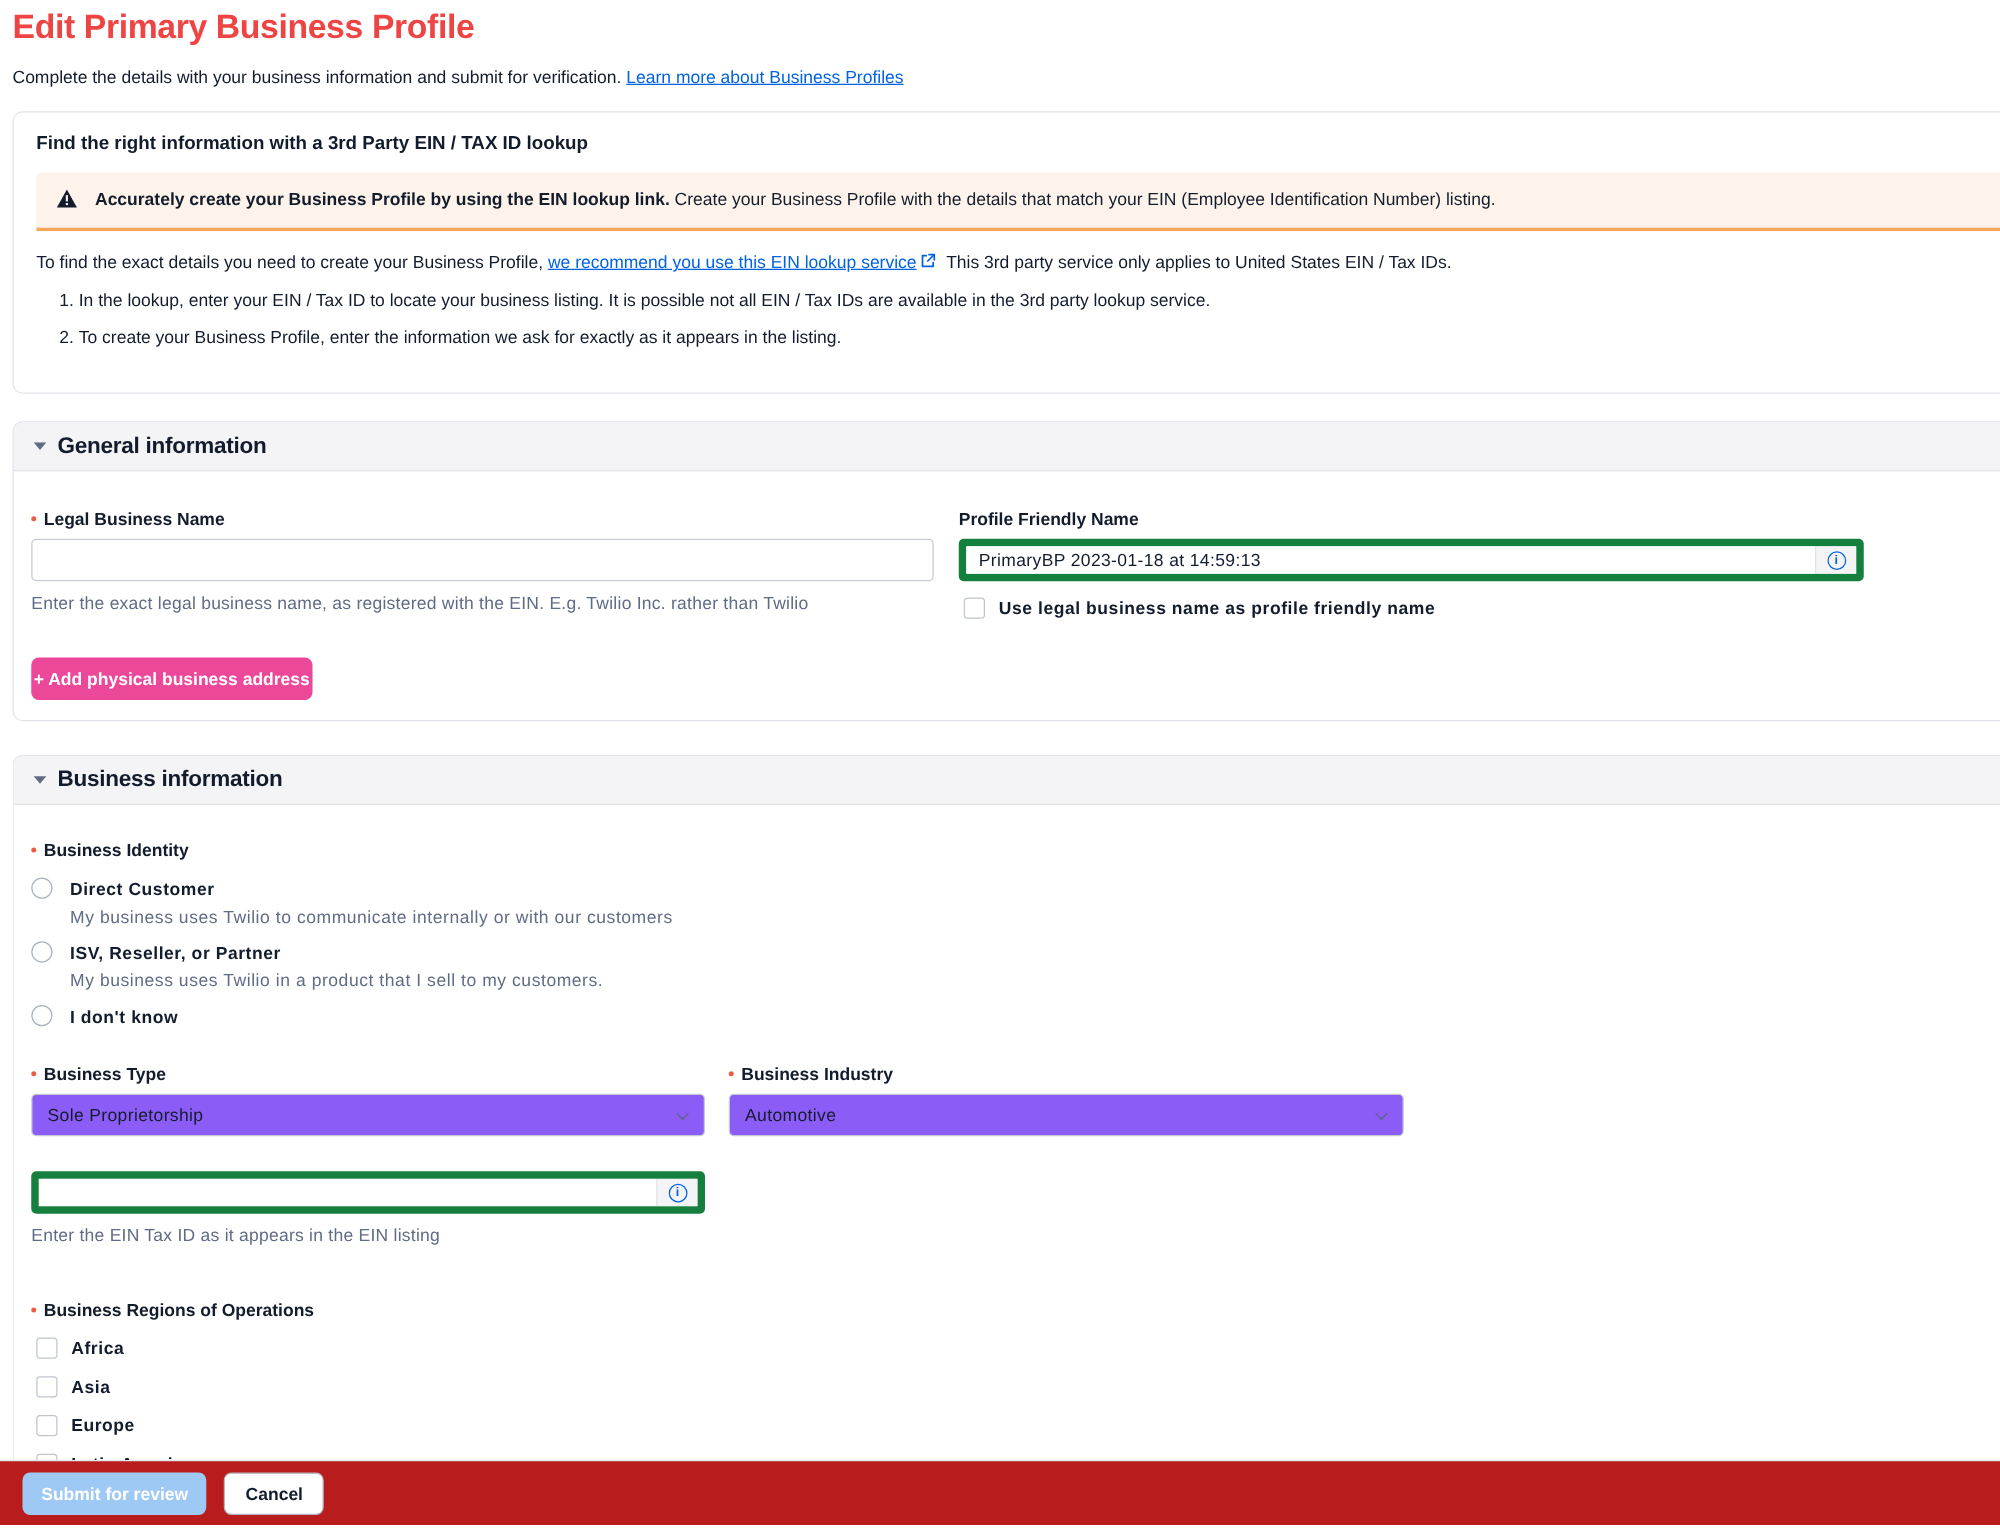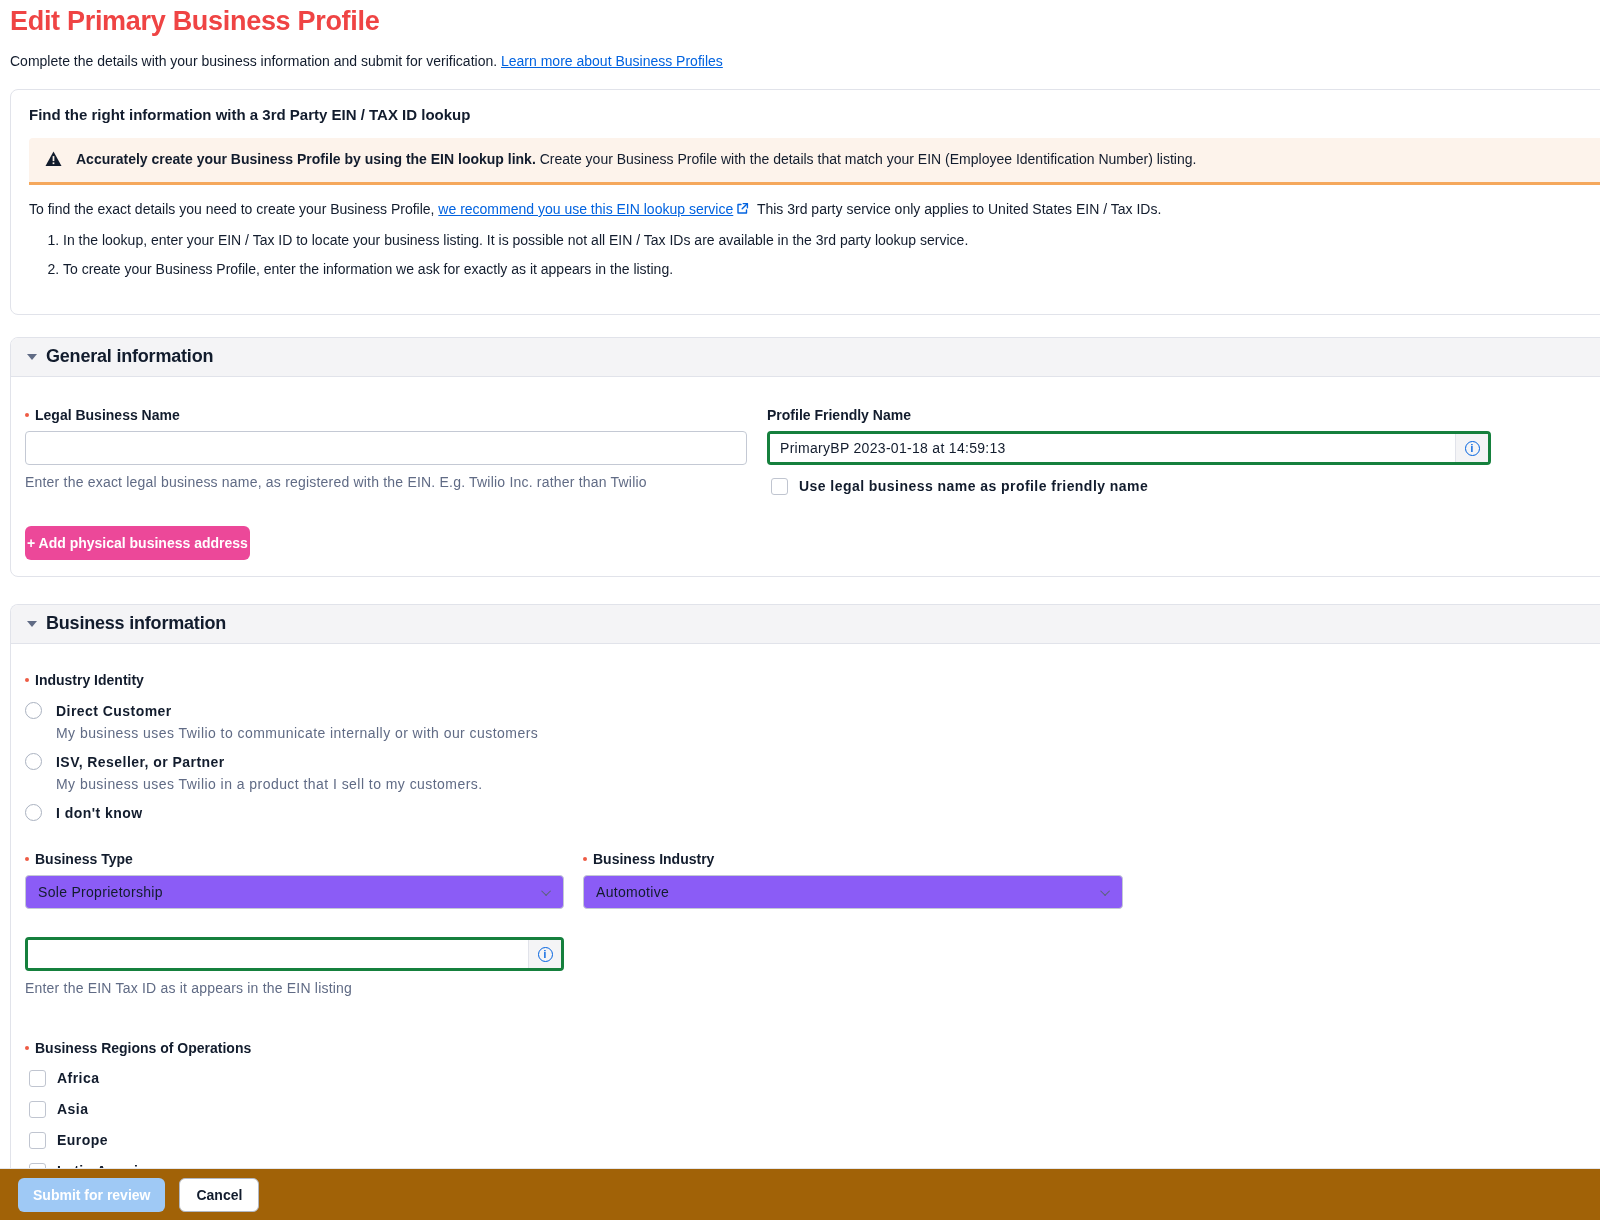--- a/index.html
+++ b/index.html
@@ -42,21 +42,21 @@
   .row { display:grid; }
   .row-general { grid-template-columns:722px 724px; column-gap:20px; }
   .row-business { grid-template-columns:539px 540px; column-gap:19px; }
   .field-label { display:flex; align-items:center; font-weight:700; font-size:14px; margin-bottom:8px; }
   .req-dot { width:4px; height:4px; border-radius:50%; background:#EE5B44;
     display:inline-block; margin-right:6px; flex:0 0 auto; }
   .no-dot { padding-left:0; }
   input.text-input { width:100%; height:34px; border:1px solid #C4C9D4; border-radius:4px;
     padding:0 10px; font-size:14px; font-family:inherit; color:#121C2D; letter-spacing:.3px;
     outline:none; background:#fff; }
-  .input-wrap { display:flex; align-items:stretch; border:3px solid #15803d; border-radius:4px;
+  .input-wrap { display:flex; align-items:stretch; border:6px solid #15803d; border-radius:4px;
     height:34px; background:#fff; overflow:hidden; }
   .input-wrap input { flex:1; border:none; padding:0 10px; font-size:14px; font-family:inherit;
     letter-spacing:.3px; color:#121C2D; outline:none; }
   .suffix { flex:0 0 33px; background:#F4F4F6; border-left:1px solid #E1E3EA;
     display:flex; align-items:center; justify-content:center; cursor:pointer; }
   .info-icon { width:15px; height:15px; border:1.6px solid #0263E0; border-radius:50%;
     color:#0263E0; font-size:10px; font-weight:700; display:flex; align-items:center;
     justify-content:center; }
   .info-icon::after { content:"i"; }
   .helper { margin-top:9px; color:#606B85; font-size:14px; letter-spacing:.2px; }
@@ -81,21 +81,21 @@
     display:flex; align-items:center; justify-content:space-between; padding:0 12px; cursor:pointer; }
   .select .sel-val { font-size:14px; letter-spacing:.3px; }
   .chev { width:7px; height:7px; border-left:1.6px solid #5A6477; border-bottom:1.6px solid #5A6477;
     transform:rotate(-45deg) translateY(-2px); }
 
   .mt28 { margin-top:28px; }
   .regions { margin-top:44px; }
   .regions .check-row { margin-top:14px; margin-left:4px; }
 
   
-  .footer { position:absolute; left:0; top:1168px; width:1600px; height:52px; background:#a16207;
+  .footer { position:absolute; left:0; top:1168px; width:1600px; height:52px; background:#b91c1c;
     border-top:1px solid #E4E6EB; display:flex; align-items:center; gap:14px; padding-left:18px; }
   .btn-submit { background:#9FC9F5; color:#fff; border:none; border-radius:6px; padding:9px 15px;
     font-size:14px; font-weight:700; font-family:inherit; cursor:default; }
   .btn-cancel { background:#fff; color:#121C2D; border:1px solid #B1B7C3; border-radius:6px;
     padding:8px 16px; font-size:14px; font-weight:700; font-family:inherit; cursor:pointer; }
 </style>
 </head>
 <body>
 
 <div class="page">
@@ -175,21 +175,21 @@
 
   <section class="panel section section-business">
     <header class="sec-head">
       <span class="tri"></span>
       <h2>Business information</h2>
     </header>
     <div class="sec-body sec-body-business">
 
       <div class="group-label">
         <span class="req-dot"></span>
-        <span>Industry Identity</span>
+        <span>Business Identity</span>
       </div>
 
       <div class="radio-opt">
         <span class="radio"></span>
         <span class="opt-label">Direct Customer</span>
         <span class="opt-desc">My business uses Twilio to communicate internally or with our customers</span>
       </div>
       <div class="radio-opt">
         <span class="radio"></span>
         <span class="opt-label">ISV, Reseller, or Partner</span>

